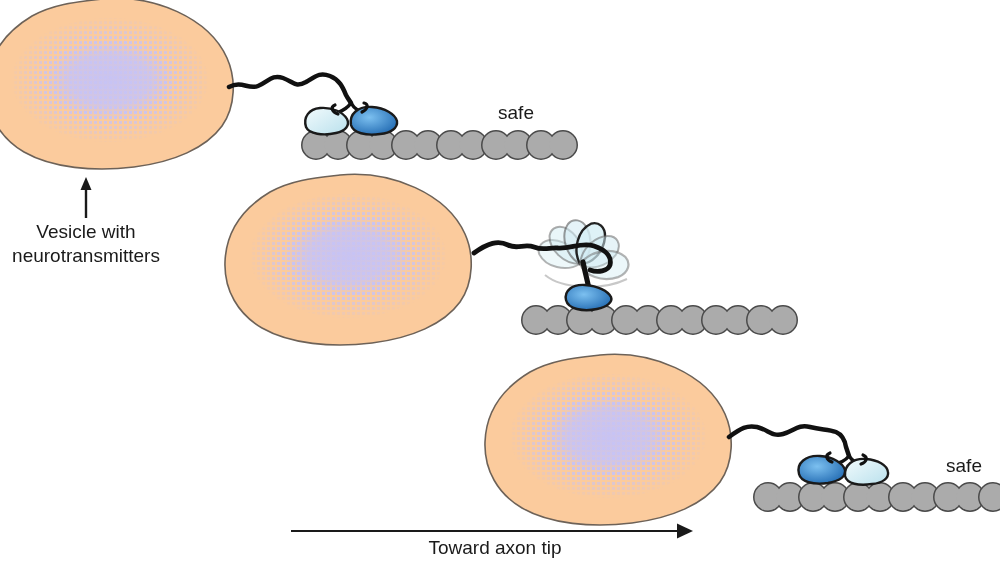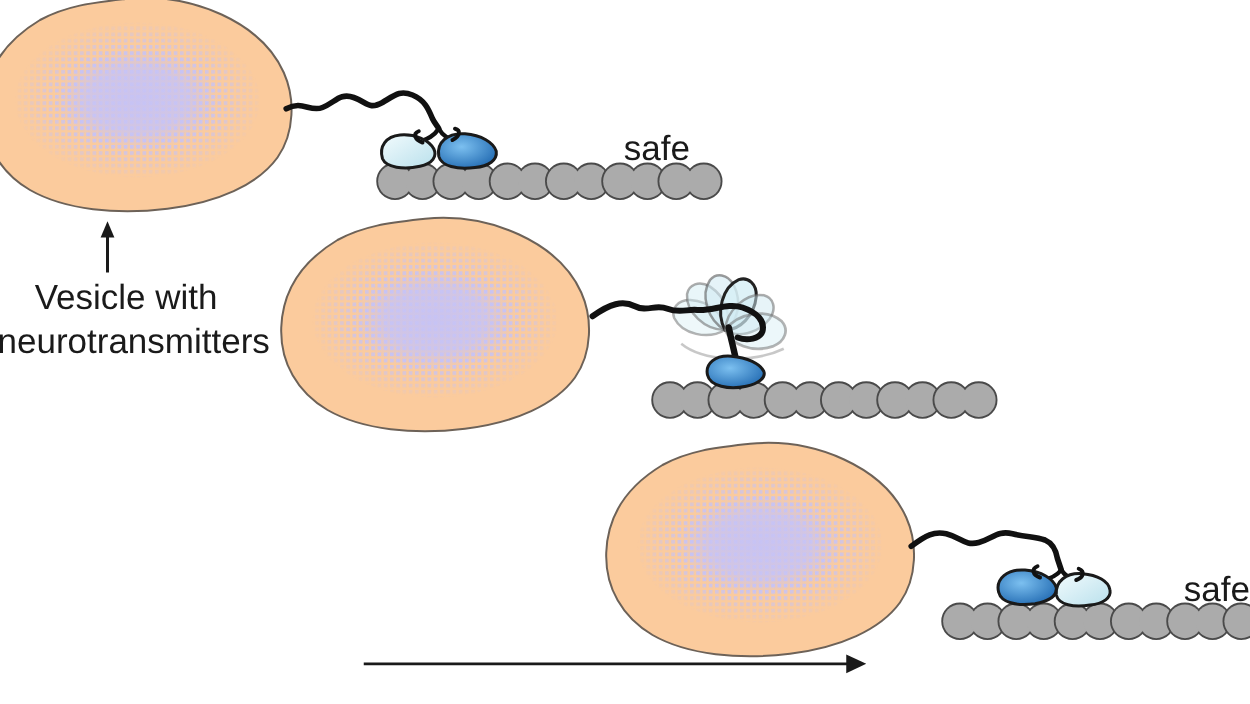--- a/index.html
+++ b/index.html
@@ -7,22 +7,22 @@
     position:relative;
     width:1000px;height:563px;
     overflow:hidden;
     background:#ffffff;
     font-family:"Liberation Sans", sans-serif;
   }
   #art{position:absolute;left:0;top:0;}
   .lbl{
     position:absolute;
     color:#1a1a1a;
-    font-size:28px;
-    text-align:right;
+    font-size:19px;
+    text-align:center;
     line-height:1.25;
     white-space:normal;
     user-select:none;
   }
   .lbl.red{color:#ea2d25;}
 </style>
 </head>
 <body>
 
 <div id="canvas">
@@ -178,14 +178,15 @@
   </g>
 </svg>
 
 <div class="lbl" style="left:480px;top:101px;width:72px;">safe</div>
 
 
 <div class="lbl" style="left:928px;top:454px;width:72px;">safe</div>
 
 <div class="lbl" style="left:-2px;top:220px;width:176px;">Vesicle with neurotransmitters</div>
 
+<div class="lbl" style="left:320px;top:536px;width:350px;">Toward axon tip</div>
 
 </div>
 
 </body></html>

